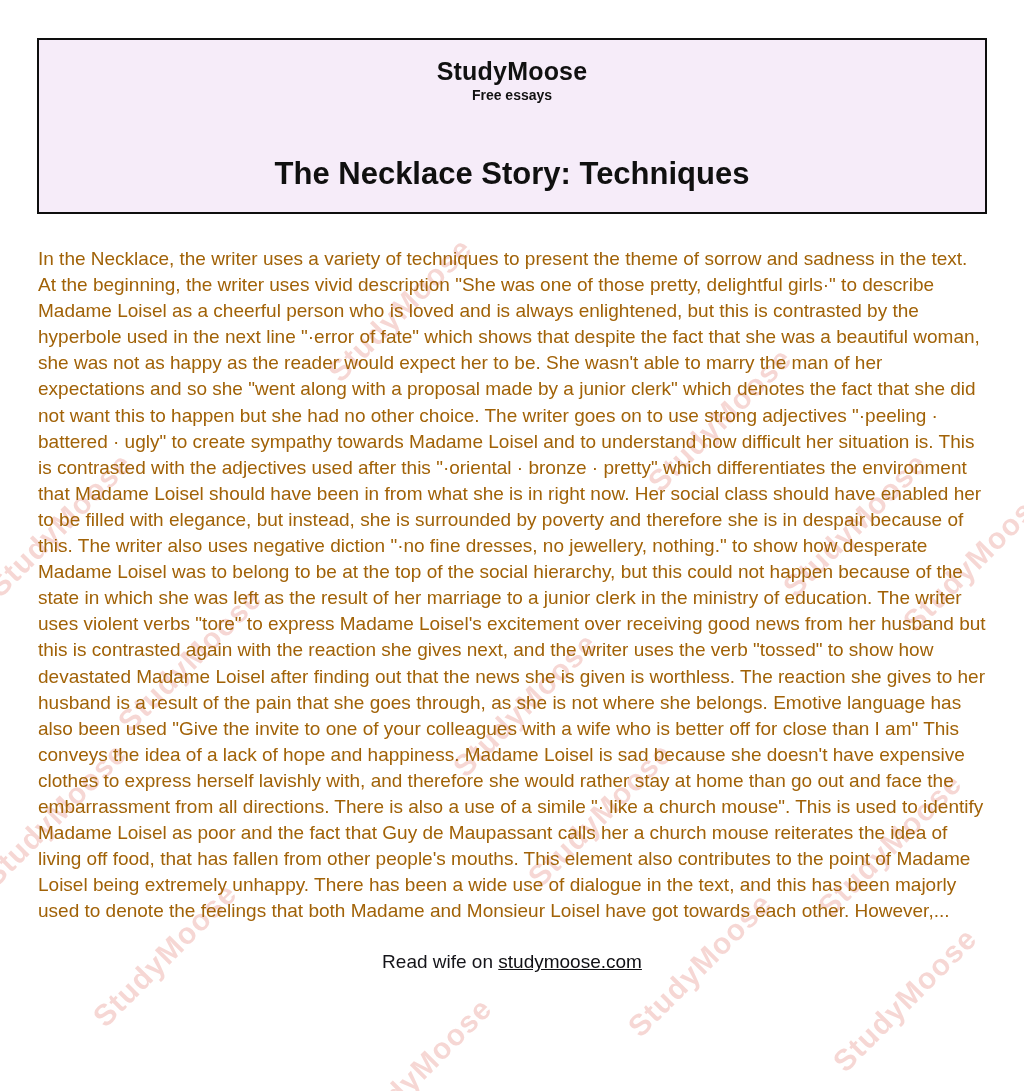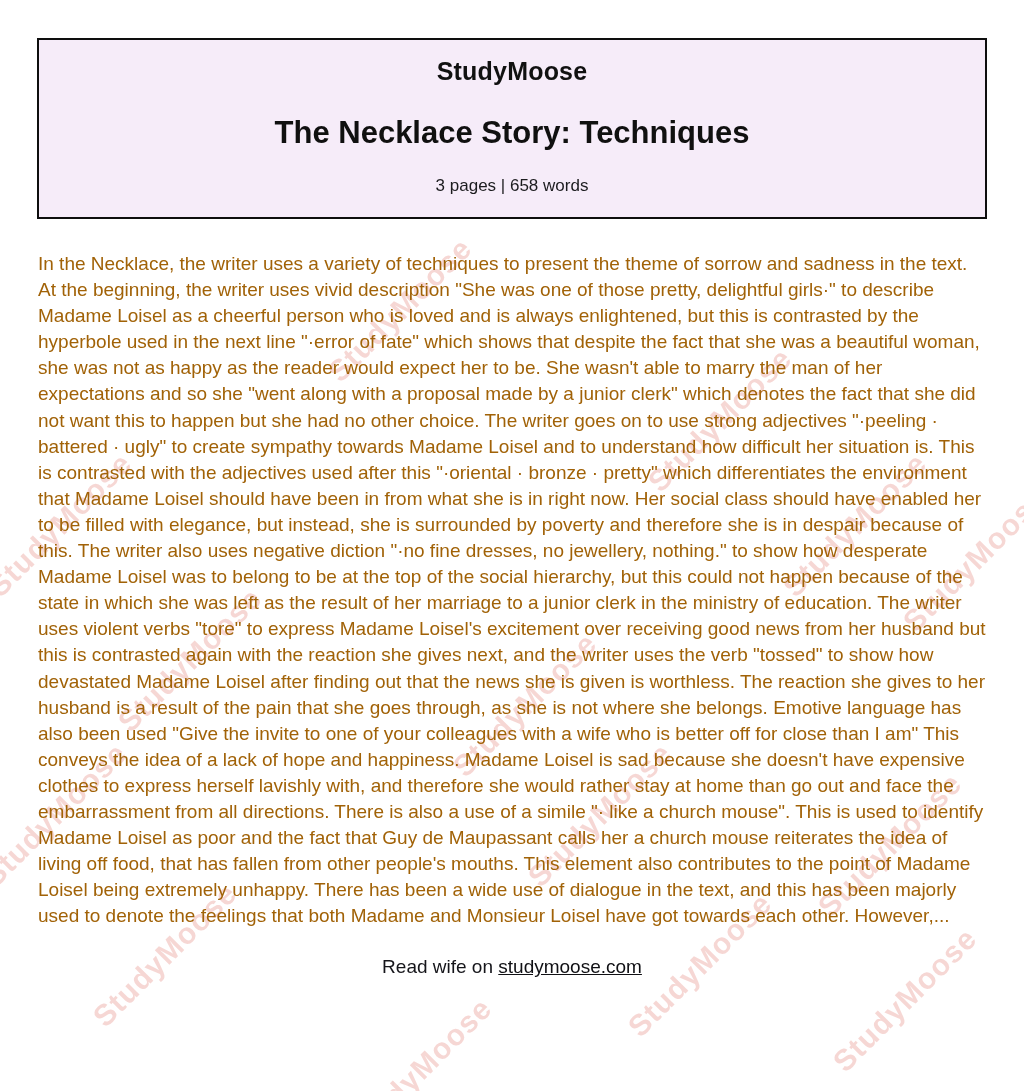--- a/index.html
+++ b/index.html
@@ -64,21 +64,21 @@
     color: #111111;
     letter-spacing: 0.2px;
   }
   .tagline {
     font-size: 14px;
     font-weight: bold;
     line-height: 18px;
     color: #111111;
   }
   .title {
-    margin: 28px 0 0 0;
+    margin: 51px 0 0 0;
     font-size: 31px;
     font-weight: bold;
     line-height: 38px;
     color: #101010;
   }
   .meta {
     margin-top: 22px;
     font-size: 17px;
     line-height: 24px;
     color: #1c1c1f;
@@ -129,22 +129,22 @@
     <span class="wm">StudyMoose</span>
     <span class="wm">StudyMoose</span>
     <span class="wm">StudyMoose</span>
     <span class="wm">StudyMoose</span>
     <span class="wm">StudyMoose</span>
     <span class="wm">StudyMoose</span>
   </div>
 
   <div class="header-box">
     <div class="brand">StudyMoose</div>
+    <div class="tagline">Free essays</div>
     <h1 class="title">The Necklace Story: Techniques</h1>
-    <div class="meta">3 pages | 658 words</div>
   </div>
 
   <p class="body-text">In the Necklace, the writer uses a variety of techniques to present the theme of sorrow and sadness in the text. At the beginning, the writer uses vivid description "She was one of those pretty, delightful girls·" to describe Madame Loisel as a cheerful person who is loved and is always enlightened, but this is contrasted by the hyperbole used in the next line "·error of fate" which shows that despite the fact that she was a beautiful woman, she was not as happy as the reader would expect her to be. She wasn't able to marry the man of her expectations and so she "went along with a proposal made by a junior clerk" which denotes the fact that she did not want this to happen but she had no other choice. The writer goes on to use strong adjectives "·peeling · battered · ugly" to create sympathy towards Madame Loisel and to understand how difficult her situation is. This is contrasted with the adjectives used after this "·oriental · bronze · pretty" which differentiates the environment that Madame Loisel should have been in from what she is in right now. Her social class should have enabled her to be filled with elegance, but instead, she is surrounded by poverty and therefore she is in despair because of this. The writer also uses negative diction "·no fine dresses, no jewellery, nothing." to show how desperate Madame Loisel was to belong to be at the top of the social hierarchy, but this could not happen because of the state in which she was left as the result of her marriage to a junior clerk in the ministry of education. The writer uses violent verbs "tore" to express Madame Loisel's excitement over receiving good news from her husband but this is contrasted again with the reaction she gives next, and the writer uses the verb "tossed" to show how devastated Madame Loisel after finding out that the news she is given is worthless. The reaction she gives to her husband is a result of the pain that she goes through, as she is not where she belongs. Emotive language has also been used "Give the invite to one of your colleagues with a wife who is better off for close than I am" This conveys the idea of a lack of hope and happiness. Madame Loisel is sad because she doesn't have expensive clothes to express herself lavishly with, and therefore she would rather stay at home than go out and face the embarrassment from all directions. There is also a use of a simile "· like a church mouse". This is used to identify Madame Loisel as poor and the fact that Guy de Maupassant calls her a church mouse reiterates the idea of living off food, that has fallen from other people's mouths. This element also contributes to the point of Madame Loisel being extremely unhappy. There has been a wide use of dialogue in the text, and this has been majorly used to denote the feelings that both Madame and Monsieur Loisel have got towards each other. However,...</p>
 
   <div class="footer">
     <span>Read wife on </span><a>studymoose.com</a>
   </div>
 
 </div>
 

